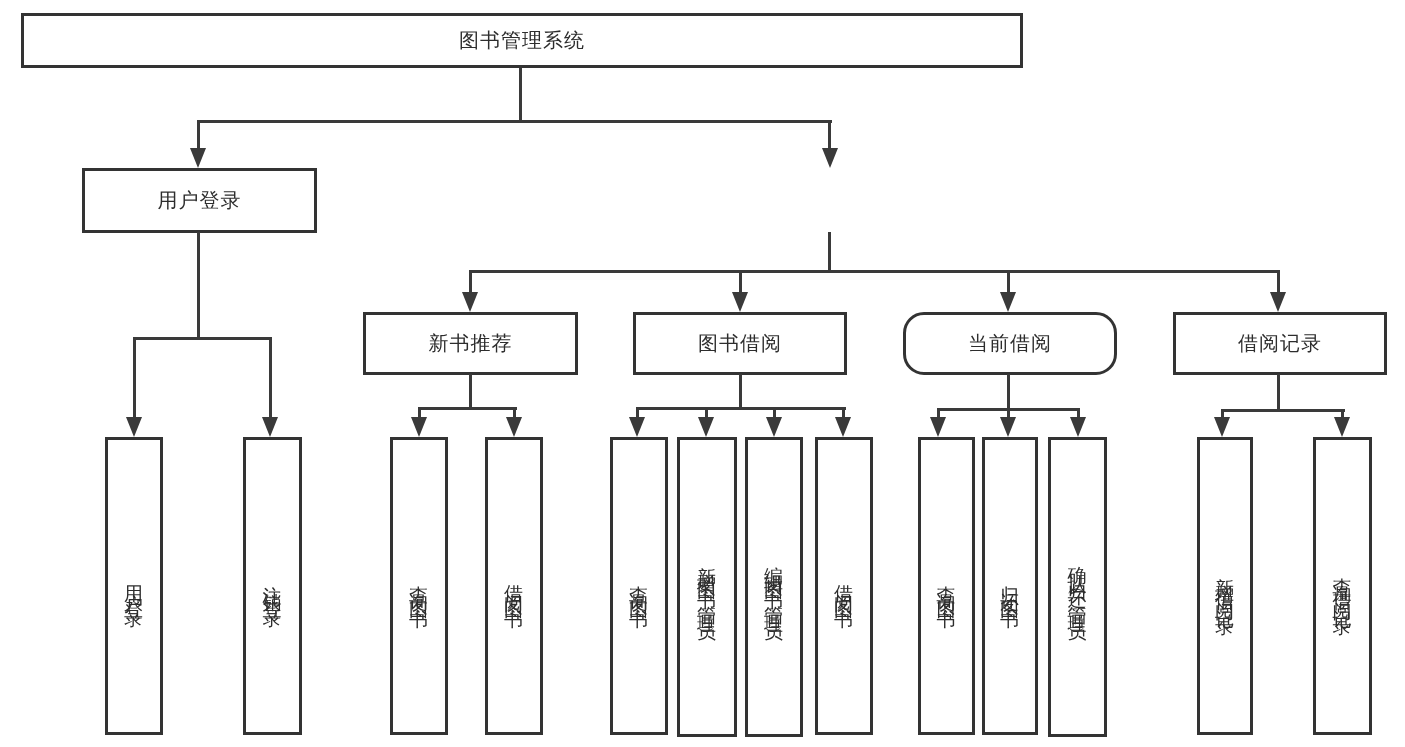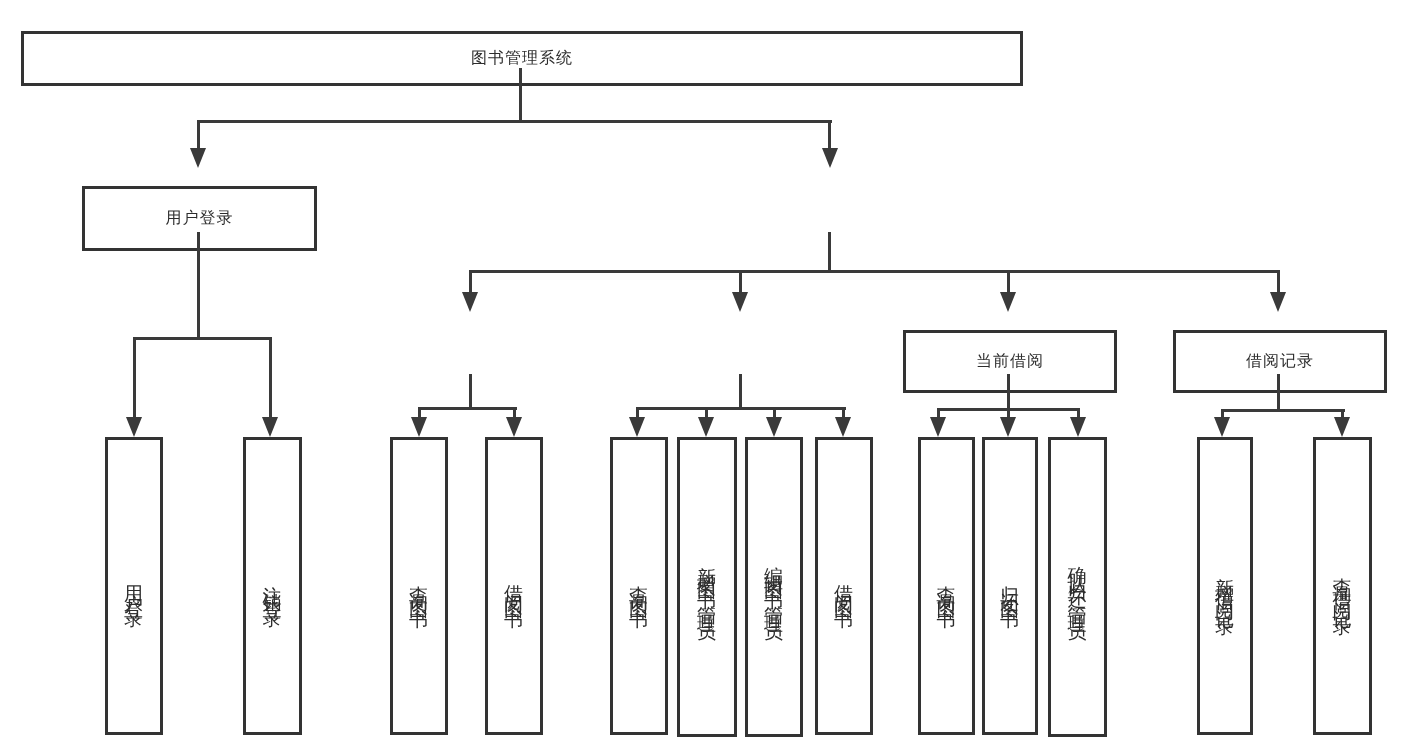--- a/index.html
+++ b/index.html
@@ -4,21 +4,21 @@
 <style>
   html,body{margin:0;padding:0;background:#ffffff;}
   #stage{
     position:relative;width:1405px;height:747px;background:#ffffff;overflow:hidden;
     font-family:"DejaVu Sans",sans-serif;
   }
   .box{
     position:absolute;background:#ffffff;border:3px solid #333333;box-sizing:border-box;
     display:flex;align-items:center;justify-content:center;color:#2d2d2d;
   }
-  .hbox{font-size:16px;letter-spacing:1px;margin-top:18px;}
+  .hbox{font-size:20px;letter-spacing:1px;}
   .vbox{
     writing-mode:vertical-rl;text-orientation:mixed;
     font-size:19px;letter-spacing:8px;line-height:1;
   }
   .hline,.vline{position:absolute;background:#3a3a3a;}
   .hline{height:3px;}
   .vline{width:3px;}
   .arr{
     position:absolute;width:0;height:0;
     border-left:8px solid transparent;border-right:8px solid transparent;
@@ -60,21 +60,27 @@
   <div class="hline" style="left:469px;top:270px;width:811px;"></div>
   <div class="vline" style="left:469px;top:270px;height:24px;"></div>
   <div class="arr" style="left:462px;top:292px;"></div>
   <div class="vline" style="left:739px;top:270px;height:24px;"></div>
   <div class="arr" style="left:732px;top:292px;"></div>
   <div class="vline" style="left:1007px;top:270px;height:24px;"></div>
   <div class="arr" style="left:1000px;top:292px;"></div>
   <div class="vline" style="left:1277px;top:270px;height:24px;"></div>
   <div class="arr" style="left:1270px;top:292px;"></div>
 
-  <div class="box hbox" style="left:903px;top:312px;width:214px;height:63px;">
+  <div class="box hbox" style="left:363px;top:312px;width:215px;height:63px;">
+    <span>新书推荐</span>
+  </div>
+  <div class="box hbox" style="left:633px;top:312px;width:214px;height:63px;">
+    <span>图书借阅</span>
+  </div>
+  <div class="box hbox" style="left:903px;top:312px;width:214px;height:63px;border-radius:21px;">
     <span>当前借阅</span>
   </div>
   <div class="box hbox" style="left:1173px;top:312px;width:214px;height:63px;">
     <span>借阅记录</span>
   </div>
 
   <div class="vline" style="left:469px;top:374px;height:35px;"></div>
   <div class="hline" style="left:418px;top:407px;width:99px;"></div>
   <div class="vline" style="left:418px;top:407px;height:13px;"></div>
   <div class="arr" style="left:411px;top:417px;"></div>

